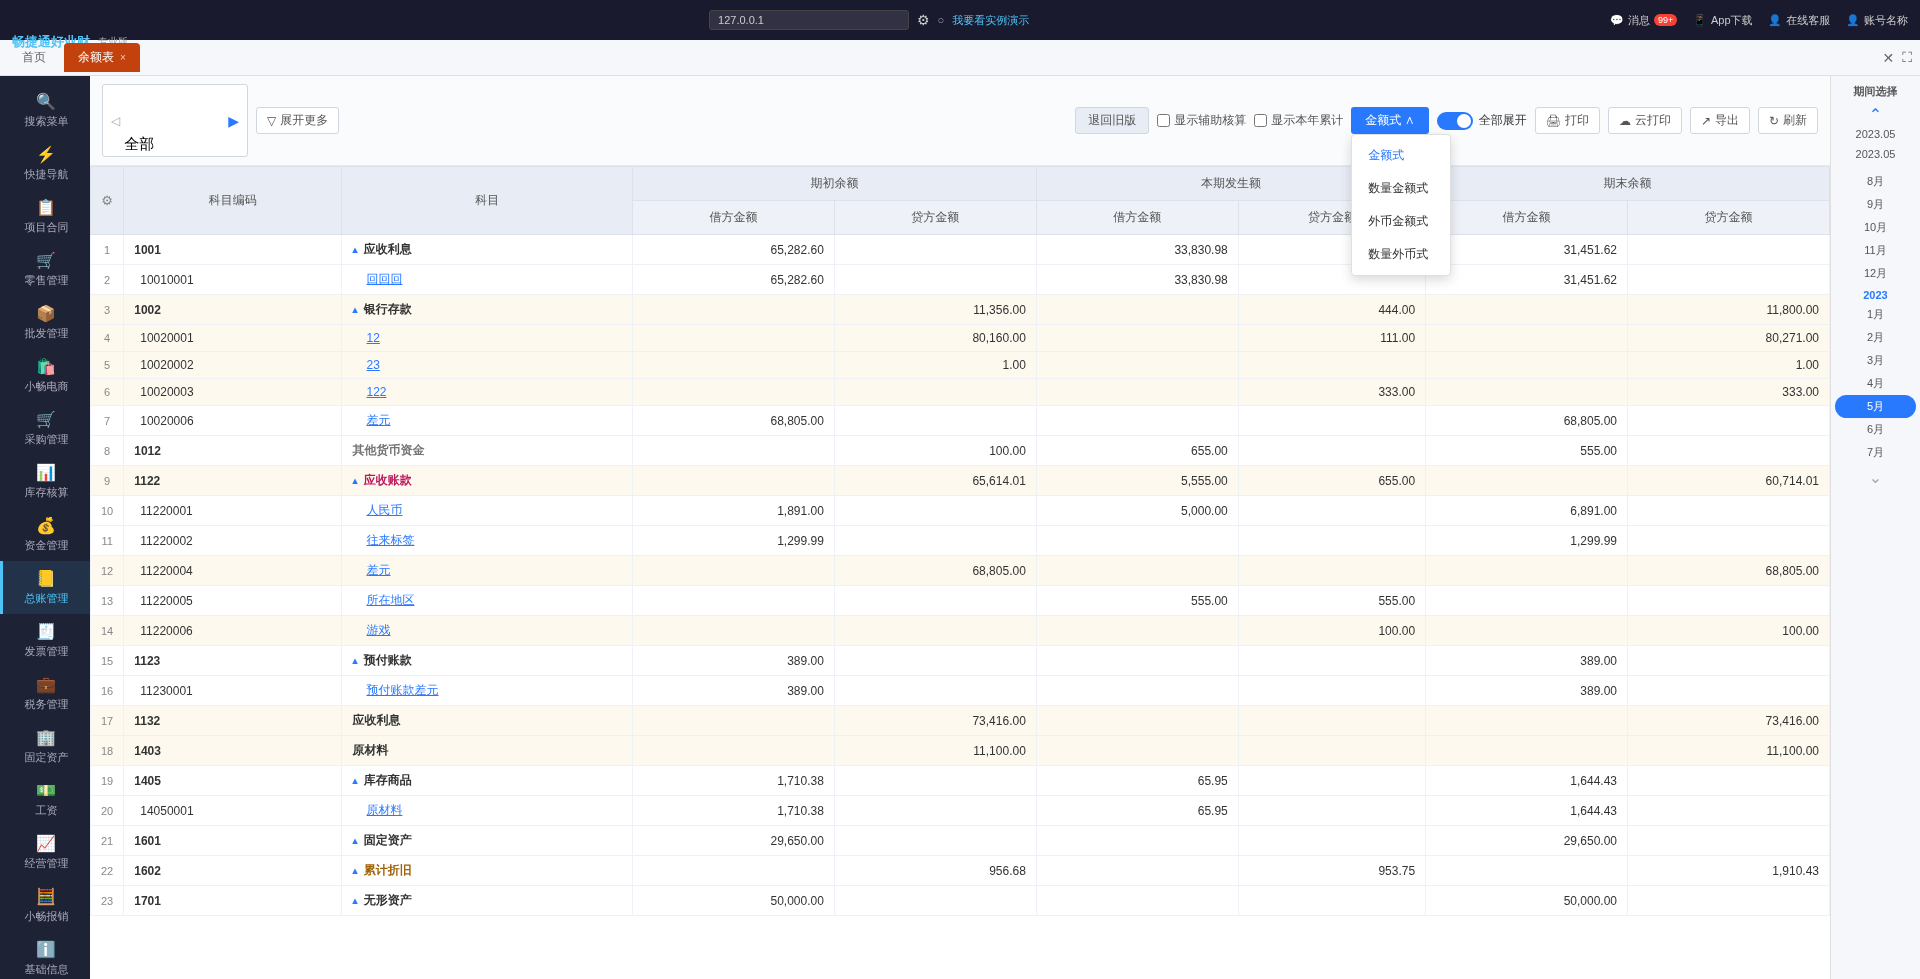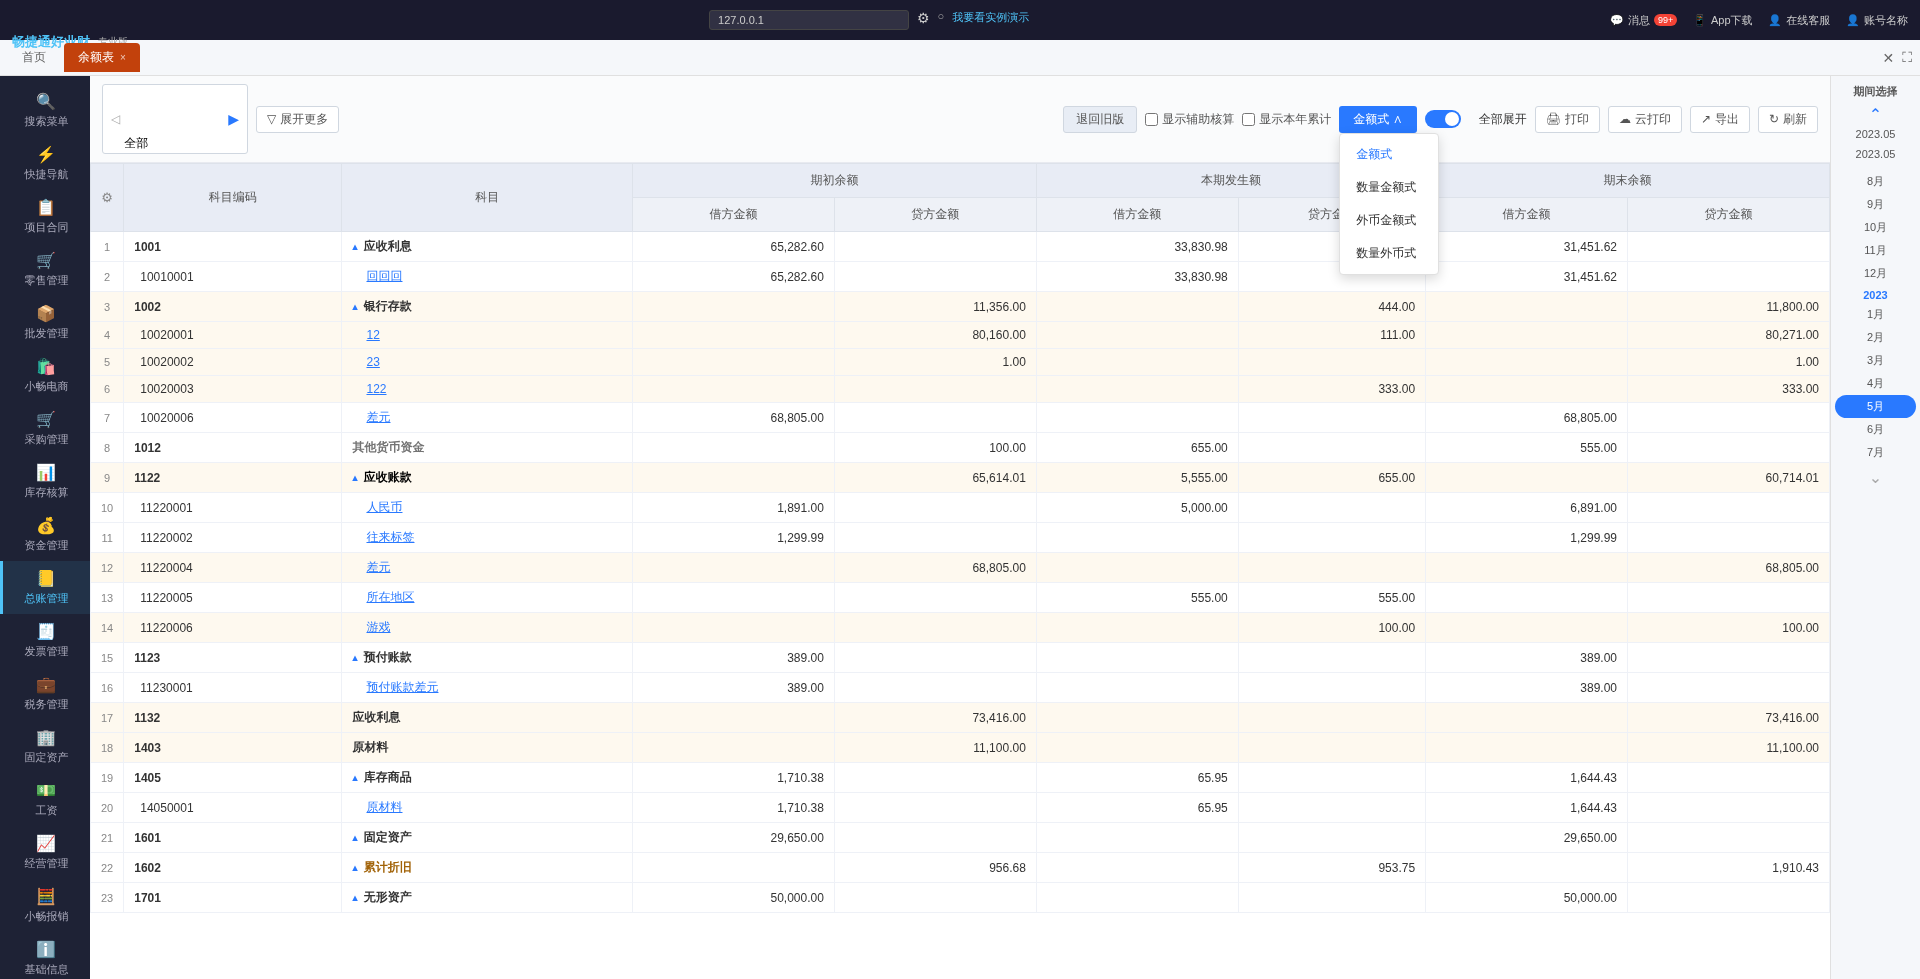--- a/index.html
+++ b/index.html
@@ -10,21 +10,21 @@
       height: 40px;
       background: #1a1a2e;
       display: flex;
       align-items: center;
       padding: 0 12px;
       justify-content: space-between;
     }
     .top-bar-left { display: flex; align-items: center; gap: 8px; margin-top: 44px; }
     .app-logo { color: #4fc3f7; font-size: 13px; font-weight: bold; }
     .app-version { color: #aaa; font-size: 10px; text-align: center; }
-    .top-bar-center { display: flex; align-items: flex-start; gap: 8px; }
+    .top-bar-center { display: flex; align-items: center; gap: 8px; }
     .url-bar { background: rgba(255,255,255,0.1); border: 1px solid #444; border-radius: 3px; color: #ccc; font-size: 11px; padding: 3px 8px; width: 200px; }
     .settings-icon-btn { color: #ccc; cursor: pointer; font-size: 14px; }
     .demo-link { color: #4fc3f7; font-size: 11px; cursor: pointer; }
     .top-bar-right { display: flex; align-items: center; gap: 16px; }
     .top-right-item { display: flex; align-items: center; gap: 4px; color: #ccc; font-size: 11px; cursor: pointer; }
     .badge { background: #f44336; color: white; border-radius: 8px; padding: 1px 4px; font-size: 9px; }
 
     
     .tab-bar {
       height: 36px;
@@ -100,33 +100,33 @@
     }
     .search-box {
       display: flex;
       align-items: center;
       border: 1px solid #d0d7e0;
       border-radius: 3px;
       background: #fff;
       padding: 3px 8px;
       gap: 4px;
     }
-    .search-input { border: none; outline: none; font-size: 12px; width: 100px; margin-top: 48px; }
+    .search-input { border: none; outline: none; font-size: 15px; width: 100px; margin-top: 48px; }
     .search-arrow { color: #2979ff; cursor: pointer; font-size: 14px; }
     .expand-btn {
       display: flex; align-items: center; gap: 4px;
       border: 1px solid #d0d7e0; border-radius: 3px;
       padding: 4px 10px; cursor: pointer; font-size: 12px; color: #555;
       background: #fff;
     }
     .toolbar-right { margin-left: auto; display: flex; align-items: center; gap: 8px; }
     .btn-back { background: #e8edf5; color: #555; border: 1px solid #d0d7e0; border-radius: 3px; padding: 4px 12px; cursor: pointer; font-size: 12px; }
     .checkbox-item { display: flex; align-items: center; gap: 4px; font-size: 12px; color: #555; cursor: pointer; }
     .btn-primary { background: #2979ff; color: white; border: none; border-radius: 3px; padding: 5px 14px; cursor: pointer; font-size: 12px; display: flex; align-items: center; gap: 4px; }
-    .toggle-switch { display: flex; align-items: center; gap: 18px; }
+    .toggle-switch { display: flex; align-items: center; gap: 6px; }
     .toggle { width: 36px; height: 18px; background: #2979ff; border-radius: 9px; cursor: pointer; position: relative; }
     .toggle::after { content: ''; position: absolute; width: 14px; height: 14px; background: white; border-radius: 50%; top: 2px; right: 2px; }
     .btn-outline { border: 1px solid #d0d7e0; border-radius: 3px; padding: 4px 10px; cursor: pointer; font-size: 12px; color: #555; background: #fff; display: flex; align-items: center; gap: 4px; }
 
     
     .dropdown-menu {
       position: absolute;
       top: 100%;
       left: 0;
       background: white;
@@ -520,21 +520,21 @@
       <td class="num-col">655.00</td>
       <td class="num-col"></td>
       <td class="num-col">555.00</td>
       <td class="num-col"></td>
     </tr>
             <tr class="highlighted">
       <td class="row-num">9</td>
       <td class="code-col level-1">1122</td>
       <td class="name-col" style="font-weight:bold;">
         <span class="collapse-icon">▴</span>
-        <span style="color:#000000;">应收账款</span>
+        <span style="color:#be185d;">应收账款</span>
       </td>
       <td class="num-col"></td>
       <td class="num-col">65,614.01</td>
       <td class="num-col">5,555.00</td>
       <td class="num-col">655.00</td>
       <td class="num-col"></td>
       <td class="num-col">60,714.01</td>
     </tr>
             <tr>
       <td class="row-num">10</td>

